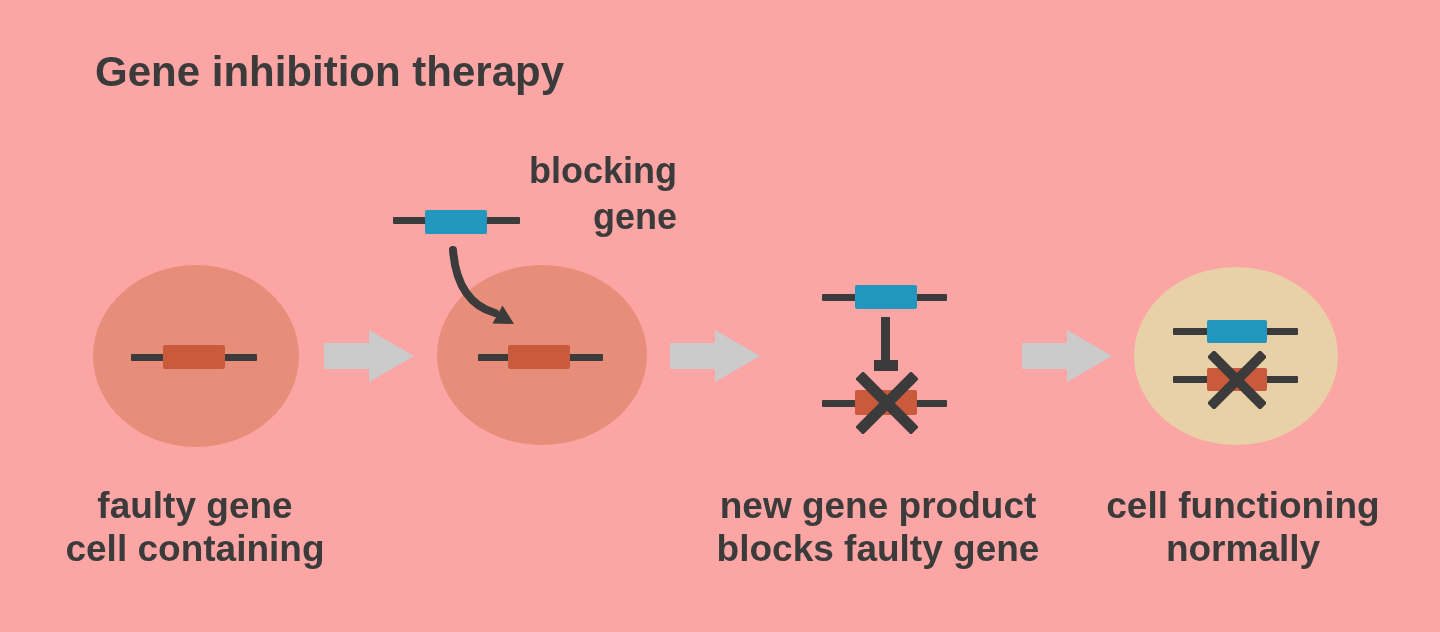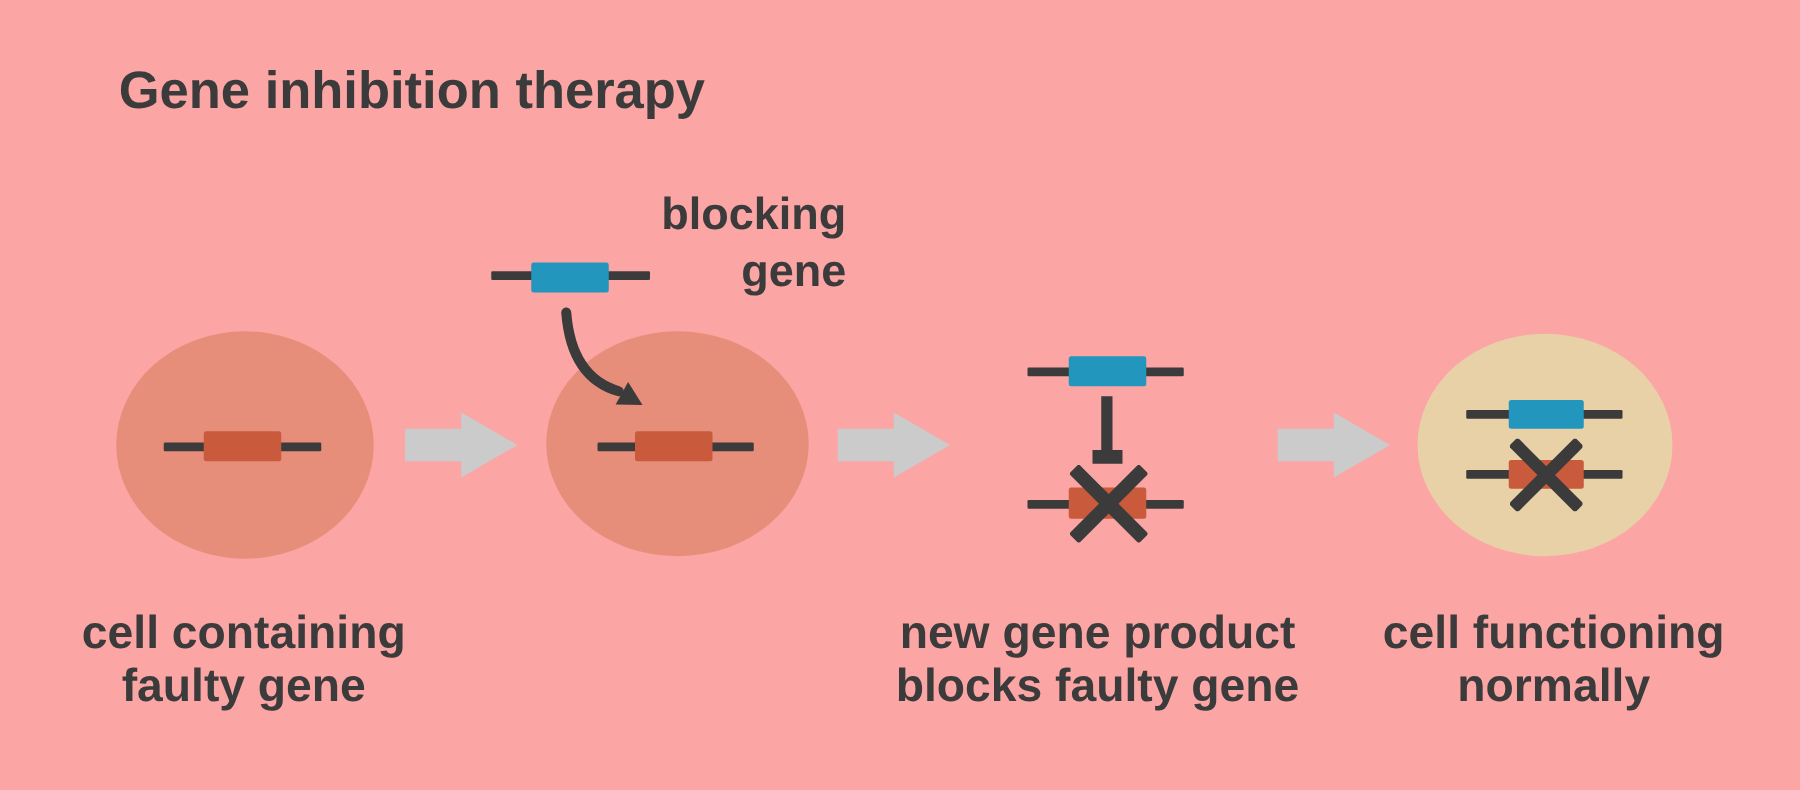--- a/index.html
+++ b/index.html
@@ -92,22 +92,22 @@
   <div class="abs dna-line" style="left:1173px;top:328px;width:125px;"></div>
   <div class="abs gene-box blocking" style="left:1207px;top:320px;width:60px;height:23px;"></div>
   <div class="abs dna-line" style="left:1173px;top:376px;width:125px;"></div>
   <div class="abs gene-box faulty" style="left:1207px;top:368px;width:60px;height:23px;"></div>
   <svg class="abs" style="left:1208px;top:351px;" width="58" height="58" viewBox="0 0 58 58">
     <line x1="6" y1="6" x2="52" y2="52" class="dark-stroke" stroke-width="10" stroke-linecap="square"></line>
     <line x1="52" y1="6" x2="6" y2="52" class="dark-stroke" stroke-width="10" stroke-linecap="square"></line>
   </svg>
 
   <div class="abs caption" style="left:45px;top:484px;width:300px;">
+    <div>faulty gene</div>
     <div>cell containing</div>
-    <div>faulty gene</div>
   </div>
   <div class="abs caption" style="left:1093px;top:484px;width:300px;">
     <div>cell functioning</div>
     <div>normally</div>
   </div>
   <div class="abs caption" style="left:698px;top:484px;width:360px;">
     <div>new gene product</div>
     <div>blocks faulty gene</div>
   </div>
 

